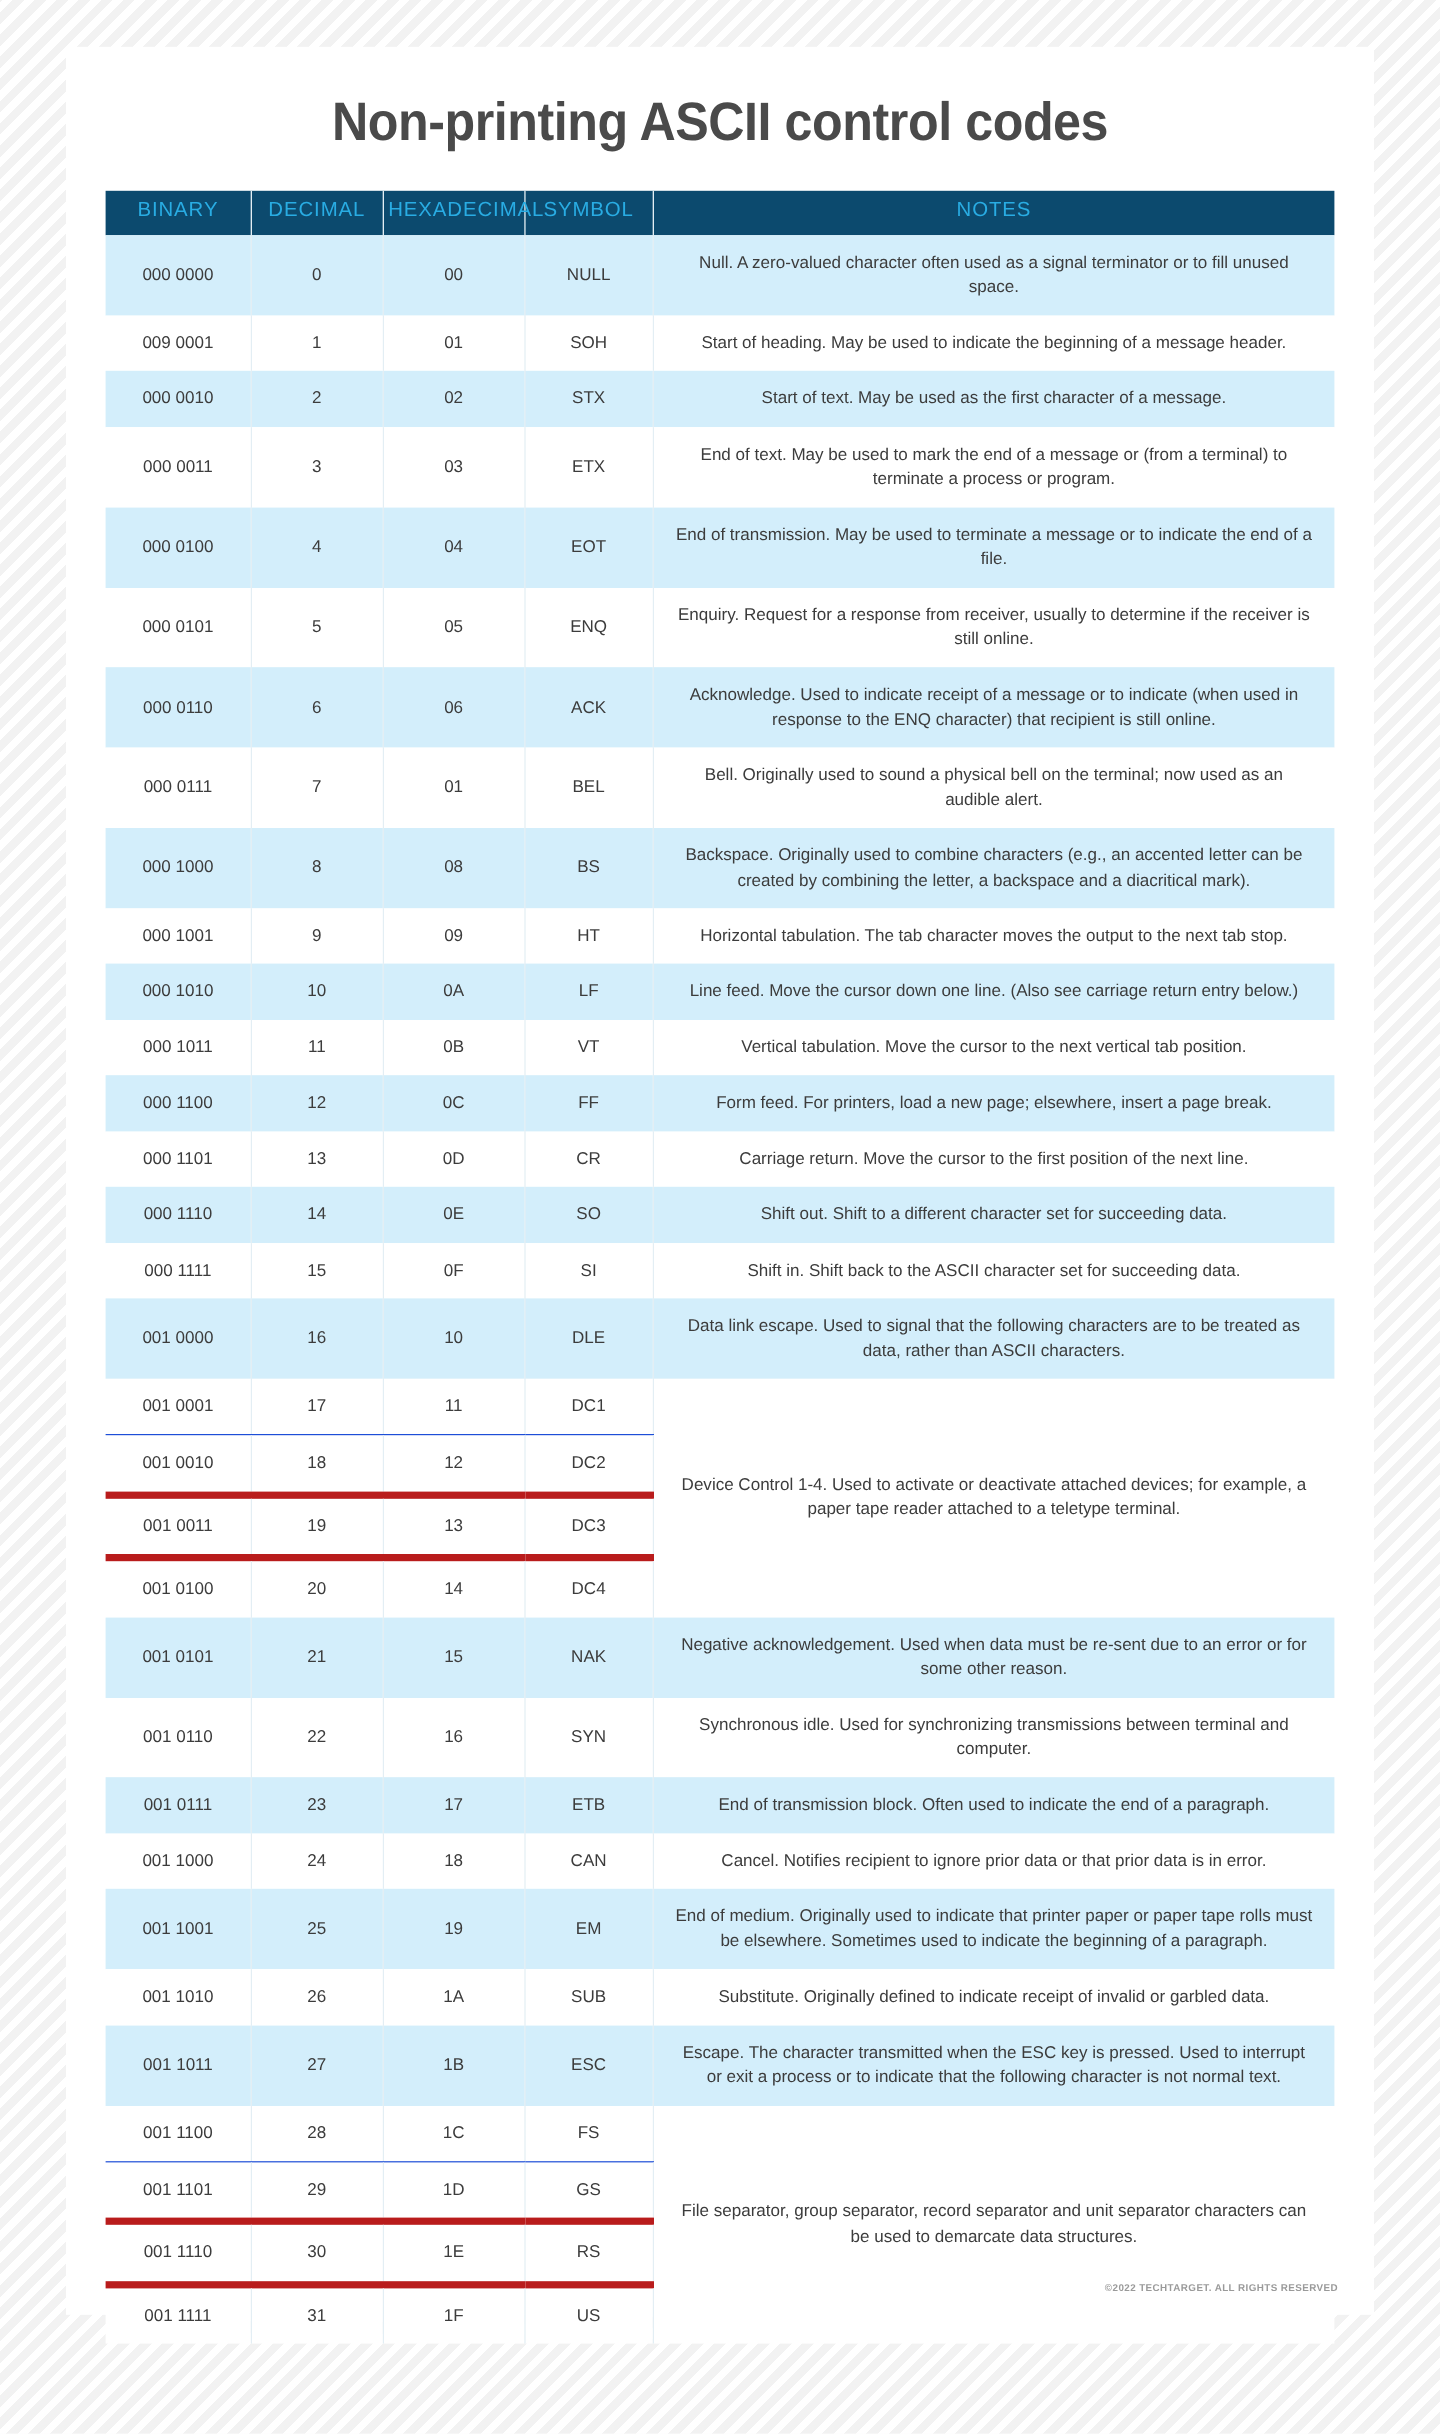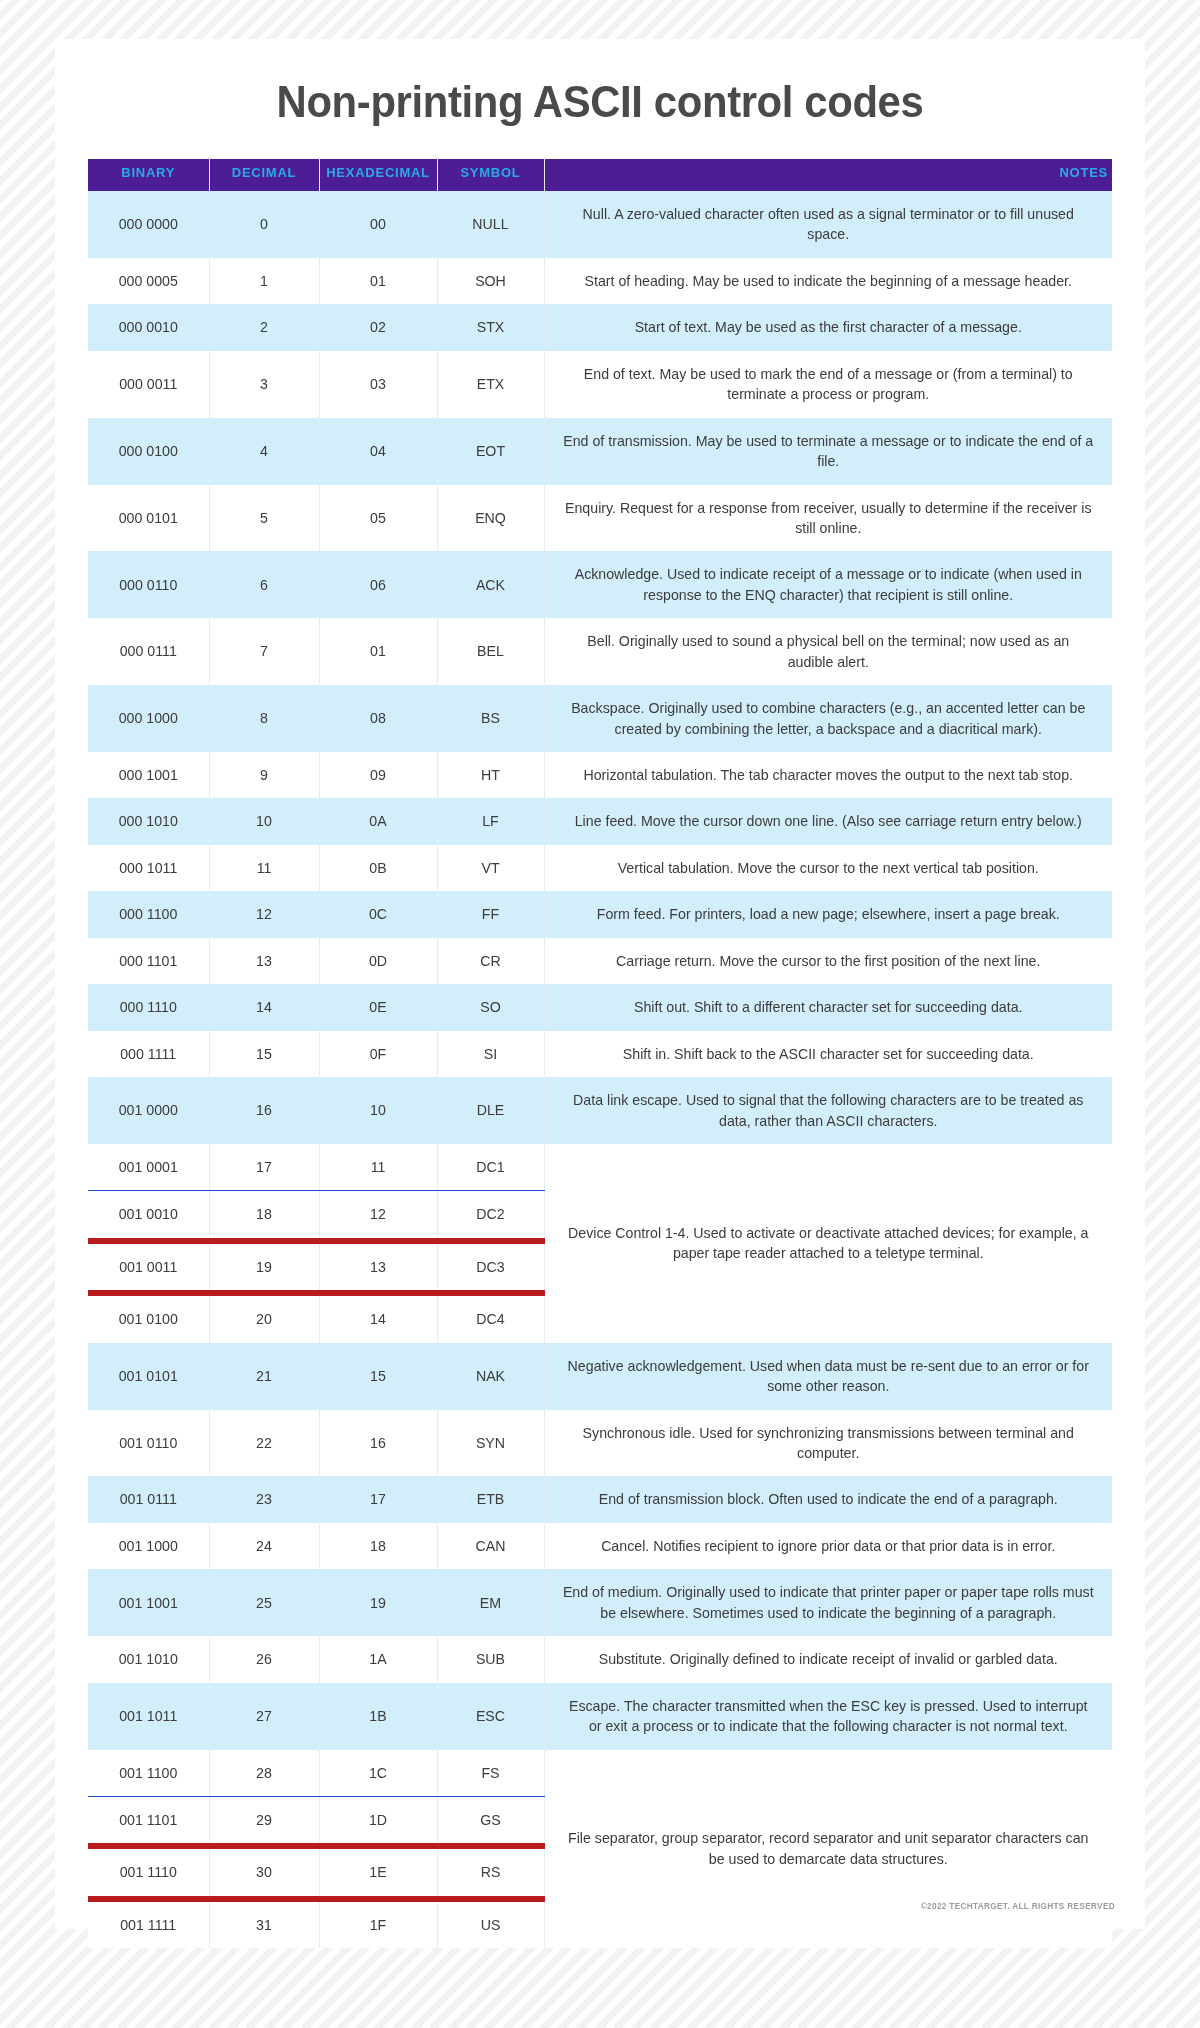--- a/index.html
+++ b/index.html
@@ -55,33 +55,33 @@
   }
 
   table.ascii col.c-bin  { width: 121px; }
   table.ascii col.c-dec  { width: 110px; }
   table.ascii col.c-hex  { width: 118px; }
   table.ascii col.c-sym  { width: 107px; }
   table.ascii col.c-note { width: auto; }
 
   table.ascii thead th {
     color: #29ace3;
-    font-size: 13px;
-    font-weight: bold;
+    font-size: 17px;
+    font-weight: normal;
     letter-spacing: 0.75px;
     padding: 6px 4px 11px 4px;
     text-align: center;
     vertical-align: bottom;
     border-right: 1px solid #e3eef4;
-    background: #4c1d95;
+    background: #0c4a6e;
     white-space: nowrap;
   }
   table.ascii thead th.notes-head {
     border-right: none;
-    text-align: right;
+    text-align: center;
   }
 
   table.ascii td {
     font-size: 14.2px;
     color: #3c3c3c;
     text-align: center;
     vertical-align: middle;
     border-right: 1px solid #e3eef4;
     padding: 13px 6px;
     line-height: 1.44;
@@ -140,21 +140,21 @@
       </thead>
       <tbody id="ascii-body">
           <tr class="shade">
             <td class="code-cell">000 0000</td>
             <td class="code-cell">0</td>
             <td class="code-cell">00</td>
             <td class="code-cell">NULL</td>
             <td class="notes">Null. A zero-valued character often used as a signal terminator or to fill unused space.</td>
           </tr>
           <tr class="plain">
-            <td class="code-cell">000 0005</td>
+            <td class="code-cell">009 0001</td>
             <td class="code-cell">1</td>
             <td class="code-cell">01</td>
             <td class="code-cell">SOH</td>
             <td class="notes">Start of heading. May be used to indicate the beginning of a message header.</td>
           </tr>
           <tr class="shade">
             <td class="code-cell">000 0010</td>
             <td class="code-cell">2</td>
             <td class="code-cell">02</td>
             <td class="code-cell">STX</td>

